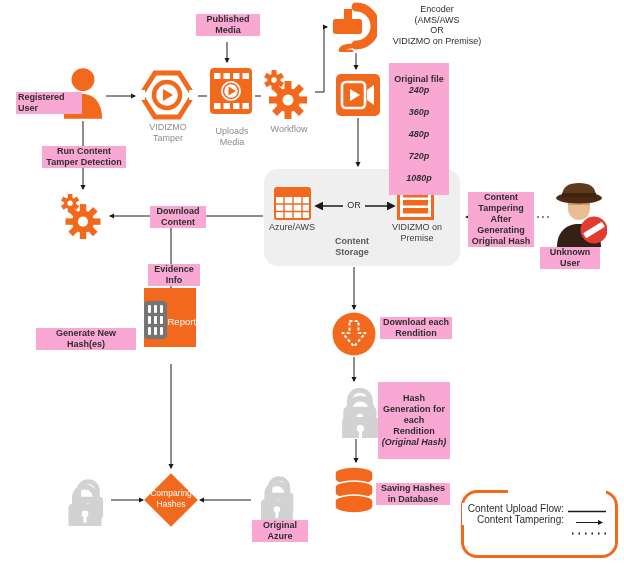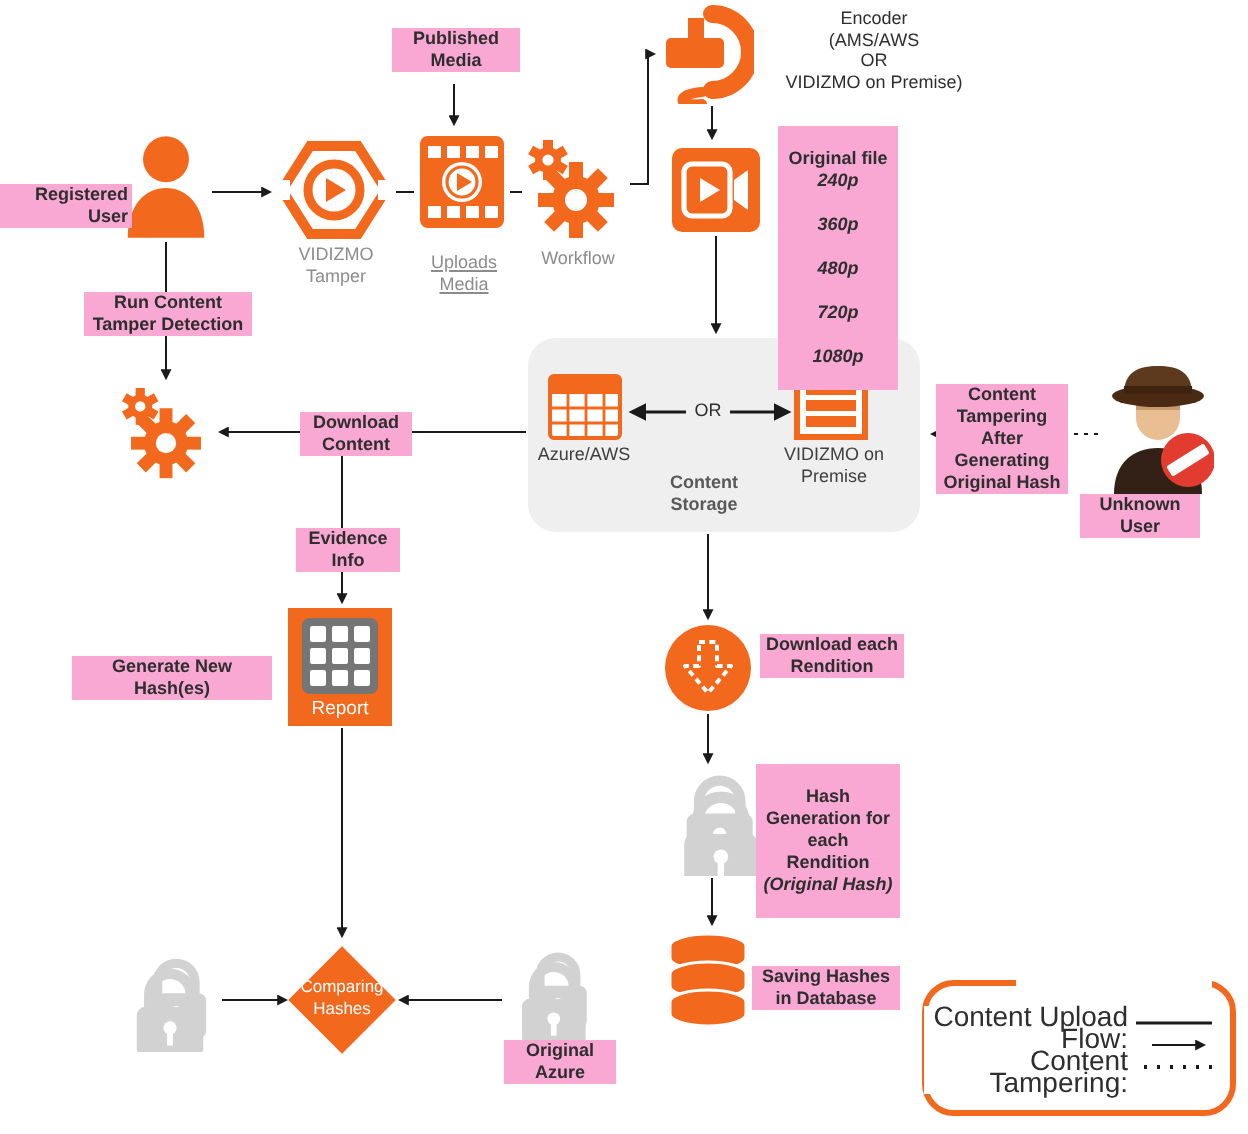--- a/index.html
+++ b/index.html
@@ -7,46 +7,46 @@
     --lock-gray:#D2D2D2; --red:#E23B30; --dark:#2E2E2E; --storage-title:#595959;
   }
   html,body{margin:0;padding:0;background:#fff;}
   #stage{position:relative;width:624px;height:567px;background:#fff;overflow:hidden;
          font-family:"Liberation Sans", sans-serif;color:var(--dark,#2E2E2E);}
   .abs{position:absolute;}
   .lbl{position:absolute;font-size:9px;line-height:11px;text-align:center;
        white-space:pre-line;z-index:3;color:var(--dark,#2E2E2E);}
   .wbg{background:#f9a8d4;padding:0 2px;font-weight:bold;}
   .gray{color:var(--label-gray,#8C8C8C);}
-  .right{text-align:right;}
+  .right{text-align:left;margin-left:16px;}
   .left{text-align:center;}
   .it{font-style:italic;display:block;}
   .ico{z-index:2;}
   .fo{fill:var(--accent,#F2691E);}
   #overlay{position:absolute;left:0;top:0;z-index:1;}
   
   .n-pub{left:196px;top:14px;width:60px;}
   .n-encoder-ic{left:329px;top:2px;width:48px;height:50px;}
   .n-encoder-lbl{left:378px;top:4px;width:118px;line-height:10.5px;}
   .n-person{left:61px;top:66px;width:44px;height:54px;}
   .n-reg{left:0px;top:92px;width:62px;}
   .n-portal{left:139px;top:69px;width:56px;height:52px;}
   .n-portal-lbl{left:138px;top:122px;width:60px;}
   .n-film{left:209px;top:66px;width:44px;height:50px;}
-  .n-film-lbl{left:204px;top:126px;width:56px;text-decoration:underline;}
+  .n-film-lbl{left:204px;top:126px;width:56px;}
   .n-gears{left:263px;top:69px;width:50px;height:52px;}
   .n-gears-lbl{left:260px;top:124px;width:58px;text-align:center;}
   .n-video{left:336px;top:74px;width:44px;height:42px;}
   .n-ofile{left:389px;top:63px;width:56px;}
   .n-run{left:42px;top:146px;width:80px;}
   .n-gears2{left:60px;top:191px;width:46px;height:52px;}
   .n-dlc{left:150px;top:206px;width:52px;}
   .n-evid{left:148px;top:264px;width:48px;}
-  .n-report{left:144px;top:304px;width:52px;height:59px;background:var(--accent,#F2691E);
-            z-index:2;display:flex;flex-direction:column;align-items:center;padding-top:5px;box-sizing:border-box;}
+  .n-report{left:144px;top:288px;width:52px;height:59px;background:var(--accent,#F2691E);
+            z-index:2;display:flex;flex-direction:row;align-items:center;padding-top:5px;box-sizing:border-box;}
   .n-report .grid{width:38px;height:38px;background:#757575;border-radius:4px;display:grid;
             grid-template-columns:repeat(3,1fr);gap:2.5px;padding:4px;box-sizing:border-box;}
   .n-report .grid span{background:#fff;border-radius:1px;}
   .n-report .cap{color:#fff;font-size:9.5px;margin-top:2px;}
   .n-gen{left:36px;top:328px;width:96px;}
   .n-storage{left:264px;top:169px;width:196px;height:97px;background:var(--storage-bg,#EFEFEF);
              border-radius:14px;z-index:0;}
   .n-table{left:274px;top:187px;width:37px;height:33px;}
   .n-azure{left:264px;top:222px;width:56px;color:#3F3F3F;}
   .n-or{left:343px;top:200px;width:22px;background:var(--storage-bg,#EFEFEF);z-index:3;}
@@ -66,21 +66,21 @@
              transform:rotate(45deg);z-index:2;}
   .n-diamond-txt{left:137px;top:488px;width:68px;color:#fff;font-size:8.5px;line-height:10.5px;}
   .n-lockR{left:253px;top:472px;width:46px;height:50px;}
   .n-ohash{left:252px;top:520px;width:52px;}
   .n-db{left:333px;top:465px;width:42px;height:48px;}
   .n-save{left:376px;top:483px;width:70px;}
   .n-legend{left:461px;top:490px;width:151px;height:62px;border:3px solid var(--accent,#F2691E);
             border-radius:16px;background:#fff;z-index:0;}
   .n-legend-notch{left:508px;top:486px;width:98px;height:16px;background:#fff;z-index:1;}
   .n-legend-lbls{left:462px;top:503px;width:102px;background:#fff;z-index:3;
-                 font-size:14px;line-height:11px;text-align:right;}
+                 font-size:10px;line-height:11px;text-align:right;}
   .n-legend-lbls span{display:block;}
 </style>
 </head>
 <body>
 
 <div id="stage">
 
   <svg width="0" height="0" style="position:absolute">
     <defs>
       <symbol id="sym-gears" viewBox="0 0 50 52">

